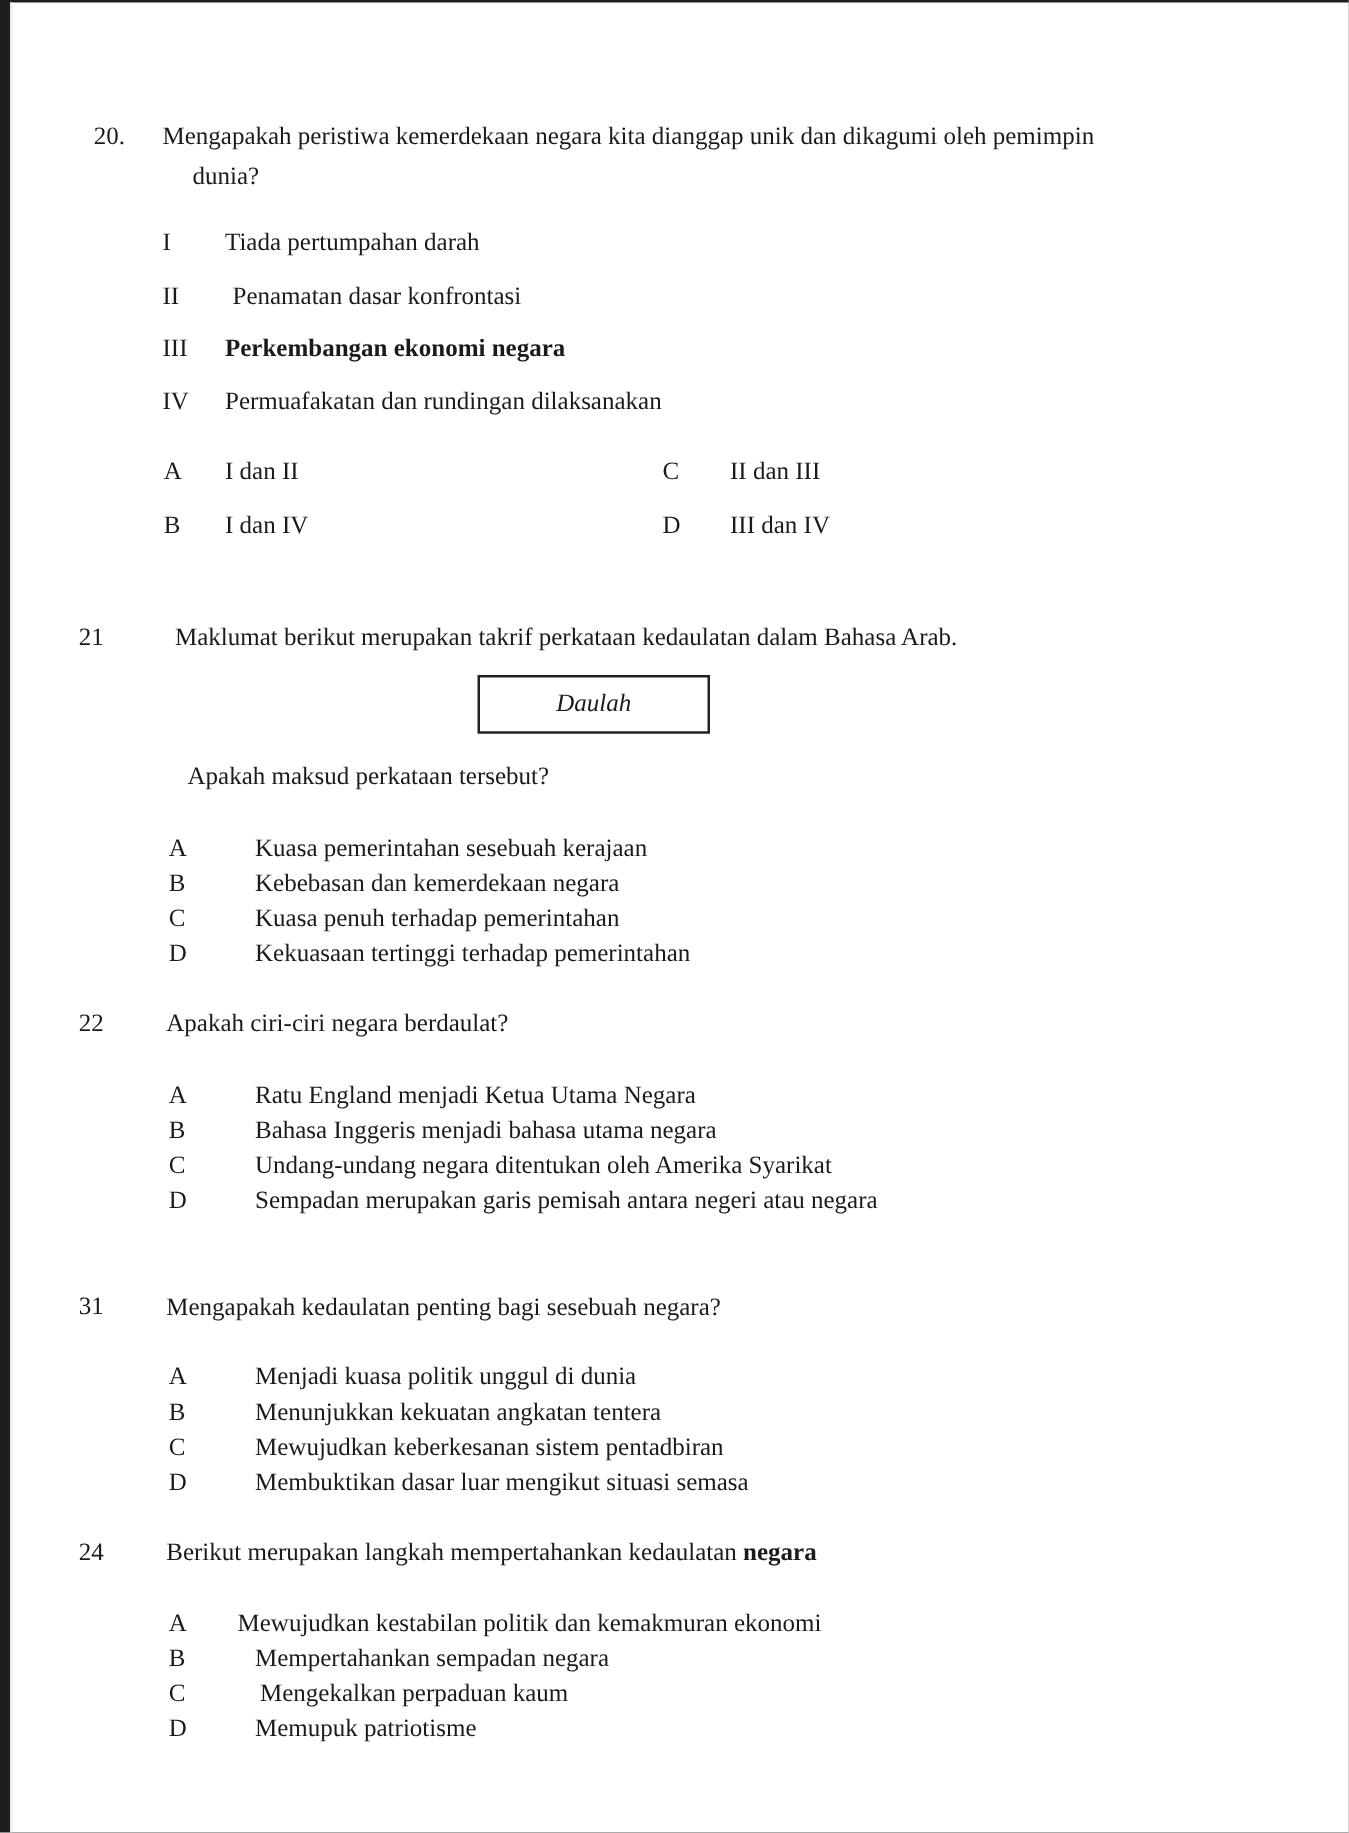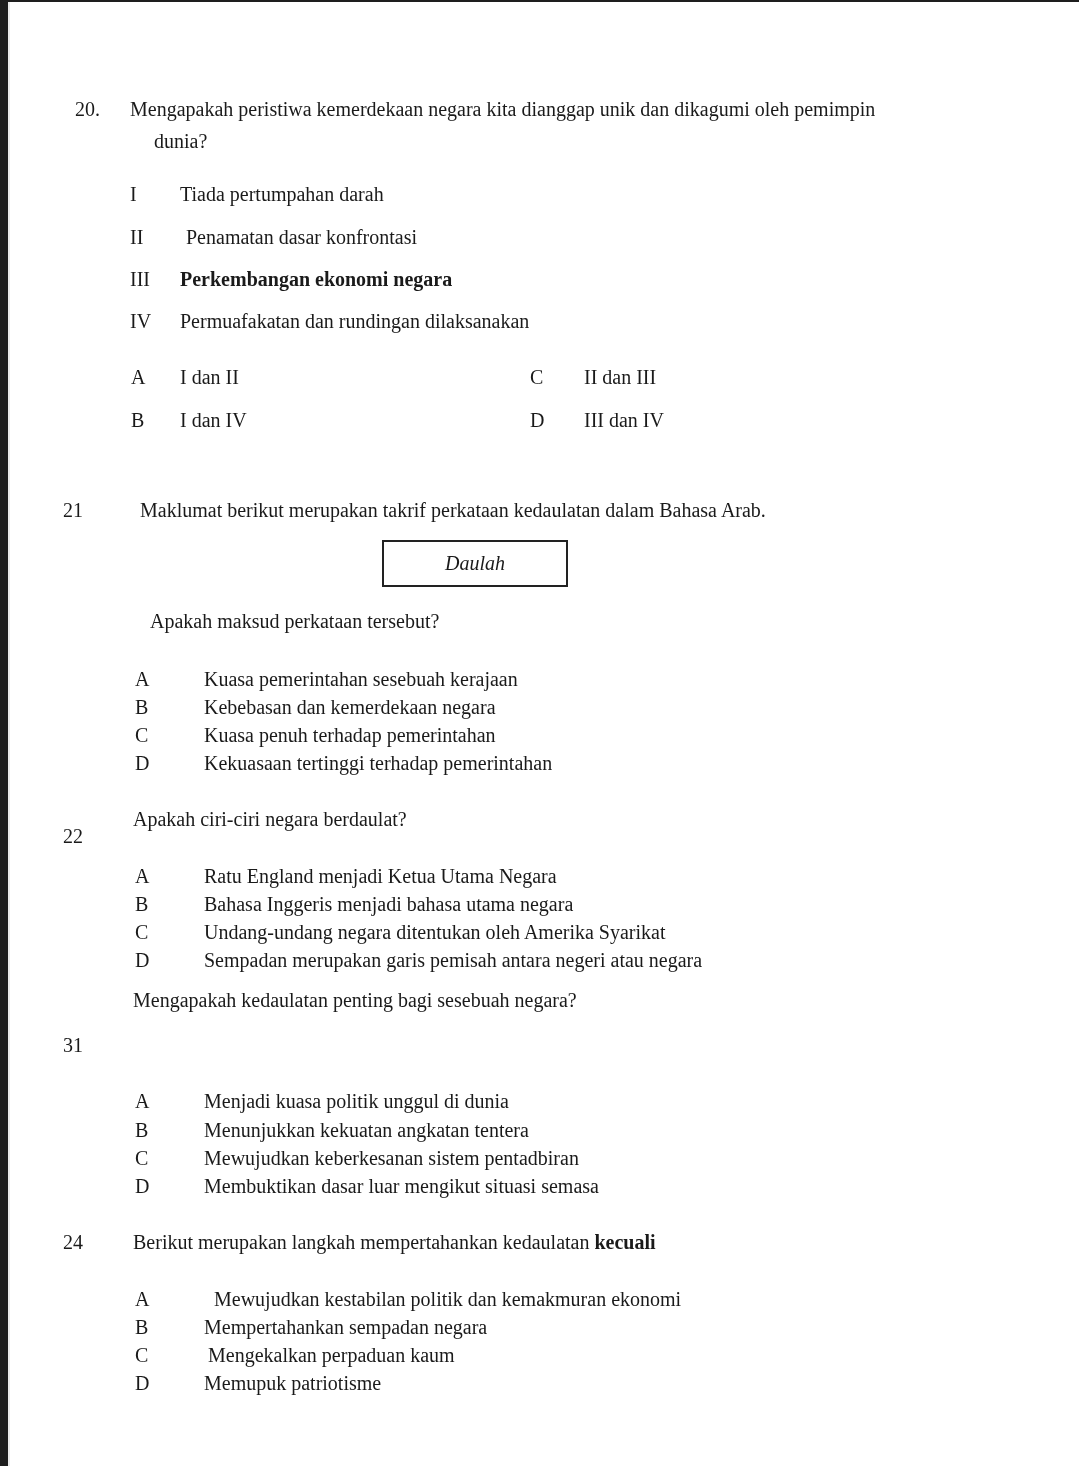--- a/index.html
+++ b/index.html
@@ -80,53 +80,53 @@
     <span class="abs" style="left:194px; top:665px;">Kuasa pemerintahan sesebuah kerajaan</span>
     <span class="abs" style="left:125px; top:693px;">B</span>
     <span class="abs" style="left:194px; top:693px;">Kebebasan dan kemerdekaan negara</span>
     <span class="abs" style="left:125px; top:721px;">C</span>
     <span class="abs" style="left:194px; top:721px;">Kuasa penuh terhadap pemerintahan</span>
     <span class="abs" style="left:125px; top:749px;">D</span>
     <span class="abs" style="left:194px; top:749px;">Kekuasaan tertinggi terhadap pemerintahan</span>
   </div>
 
   <div>
-    <span class="abs" style="left:53px; top:805px;margin-top:17px;">22</span>
+    <span class="abs" style="left:53px; top:805px;">22</span>
     <span class="abs" style="left:123px; top:805px;">Apakah ciri-ciri negara berdaulat?</span>
 
     <span class="abs" style="left:125px; top:862px;">A</span>
     <span class="abs" style="left:194px; top:862px;">Ratu England menjadi Ketua Utama Negara</span>
     <span class="abs" style="left:125px; top:890px;">B</span>
     <span class="abs" style="left:194px; top:890px;">Bahasa Inggeris menjadi bahasa utama negara</span>
     <span class="abs" style="left:125px; top:918px;">C</span>
     <span class="abs" style="left:194px; top:918px;">Undang-undang negara ditentukan oleh Amerika Syarikat</span>
     <span class="abs" style="left:125px; top:946px;">D</span>
     <span class="abs" style="left:194px; top:946px;">Sempadan merupakan garis pemisah antara negeri atau negara</span>
   </div>
 
   <div>
     <span class="abs" style="left:53px; top:1031px;">31</span>
-    <span class="abs" style="left:123px; top:986px;">Mengapakah kedaulatan penting bagi sesebuah negara?</span>
+    <span class="abs" style="left:123px; top:1032px;">Mengapakah kedaulatan penting bagi sesebuah negara?</span>
 
     <span class="abs" style="left:125px; top:1087px;">A</span>
     <span class="abs" style="left:194px; top:1087px;">Menjadi kuasa politik unggul di dunia</span>
     <span class="abs" style="left:125px; top:1116px;">B</span>
     <span class="abs" style="left:194px; top:1116px;">Menunjukkan kekuatan angkatan tentera</span>
     <span class="abs" style="left:125px; top:1144px;">C</span>
     <span class="abs" style="left:194px; top:1144px;">Mewujudkan keberkesanan sistem pentadbiran</span>
     <span class="abs" style="left:125px; top:1172px;">D</span>
     <span class="abs" style="left:194px; top:1172px;">Membuktikan dasar luar mengikut situasi semasa</span>
   </div>
 
   <div>
     <span class="abs" style="left:53px; top:1228px;">24</span>
-    <span class="abs" style="left:123px; top:1228px;"><span>Berikut merupakan langkah mempertahankan kedaulatan</span> <span class="bold">kecuali</span></span>
+    <span class="abs" style="left:123px; top:1228px;"><span>Berikut merupakan langkah mempertahankan kedaulatan</span> <span class="bold">negara</span></span>
 
     <span class="abs" style="left:125px; top:1285px;">A</span>
-    <span class="abs" style="left:204px; top:1285px;">Mewujudkan kestabilan politik dan kemakmuran ekonomi</span>
+    <span class="abs" style="left:180px; top:1285px;">Mewujudkan kestabilan politik dan kemakmuran ekonomi</span>
     <span class="abs" style="left:125px; top:1313px;">B</span>
     <span class="abs" style="left:194px; top:1313px;">Mempertahankan sempadan negara</span>
     <span class="abs" style="left:125px; top:1341px;">C</span>
     <span class="abs" style="left:198px; top:1341px;">Mengekalkan perpaduan kaum</span>
     <span class="abs" style="left:125px; top:1369px;">D</span>
     <span class="abs" style="left:194px; top:1369px;">Memupuk patriotisme</span>
   </div>
 
 </div>
 

